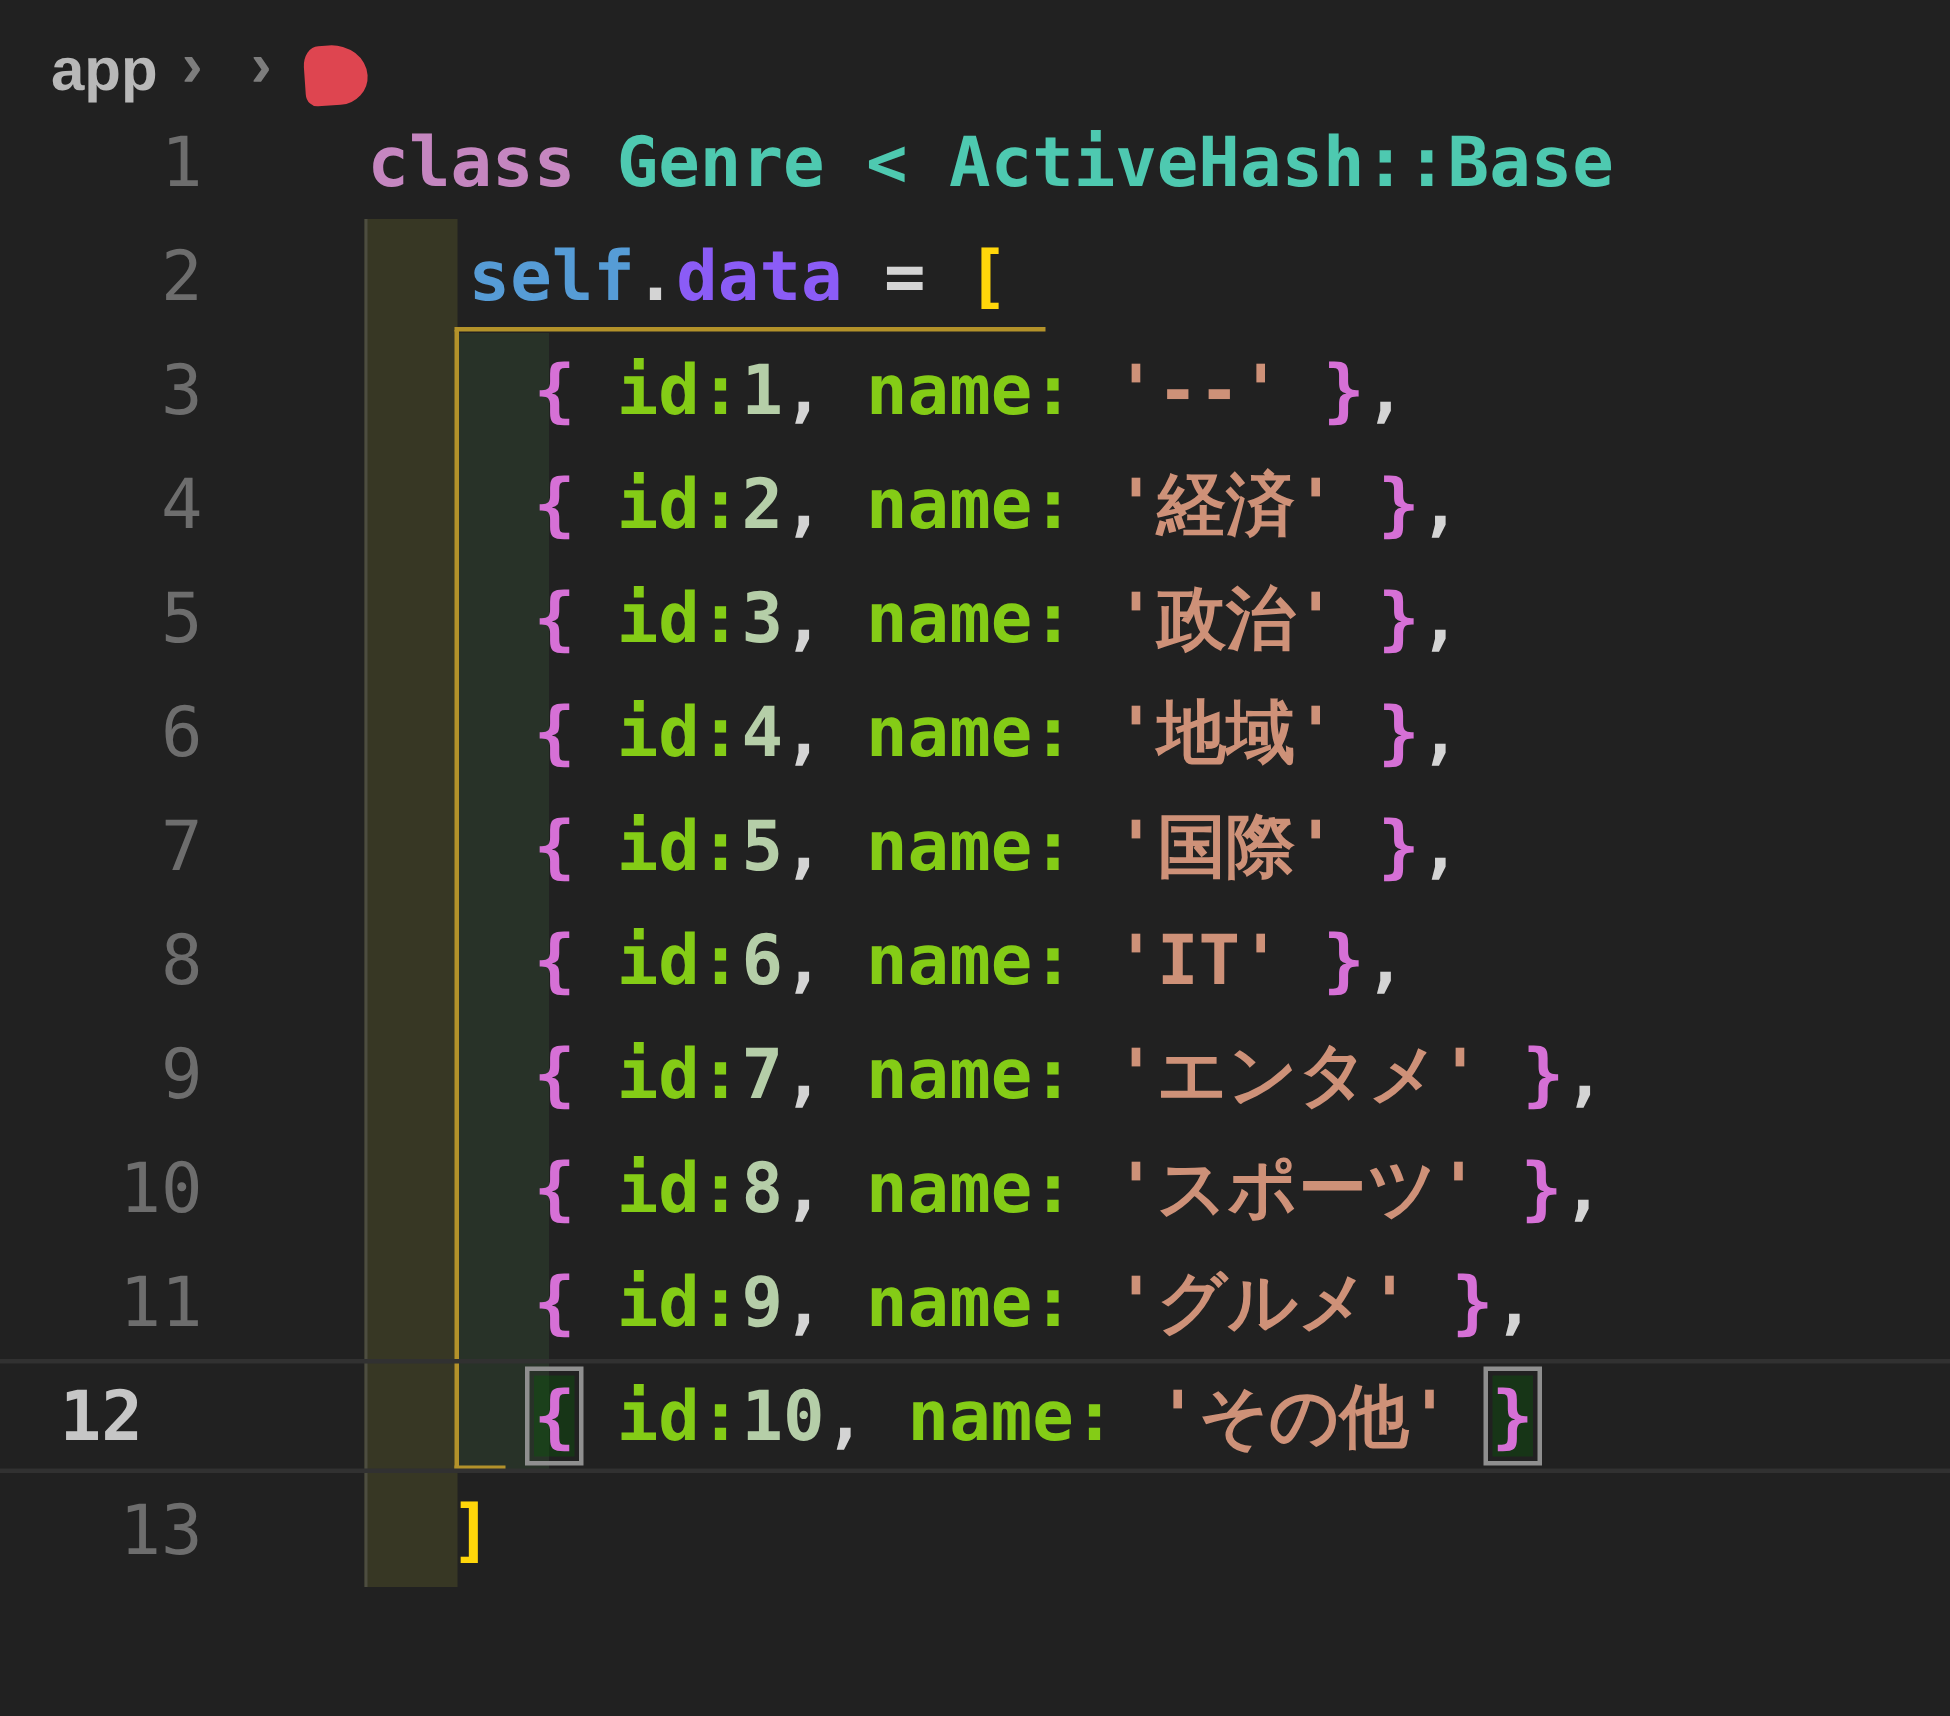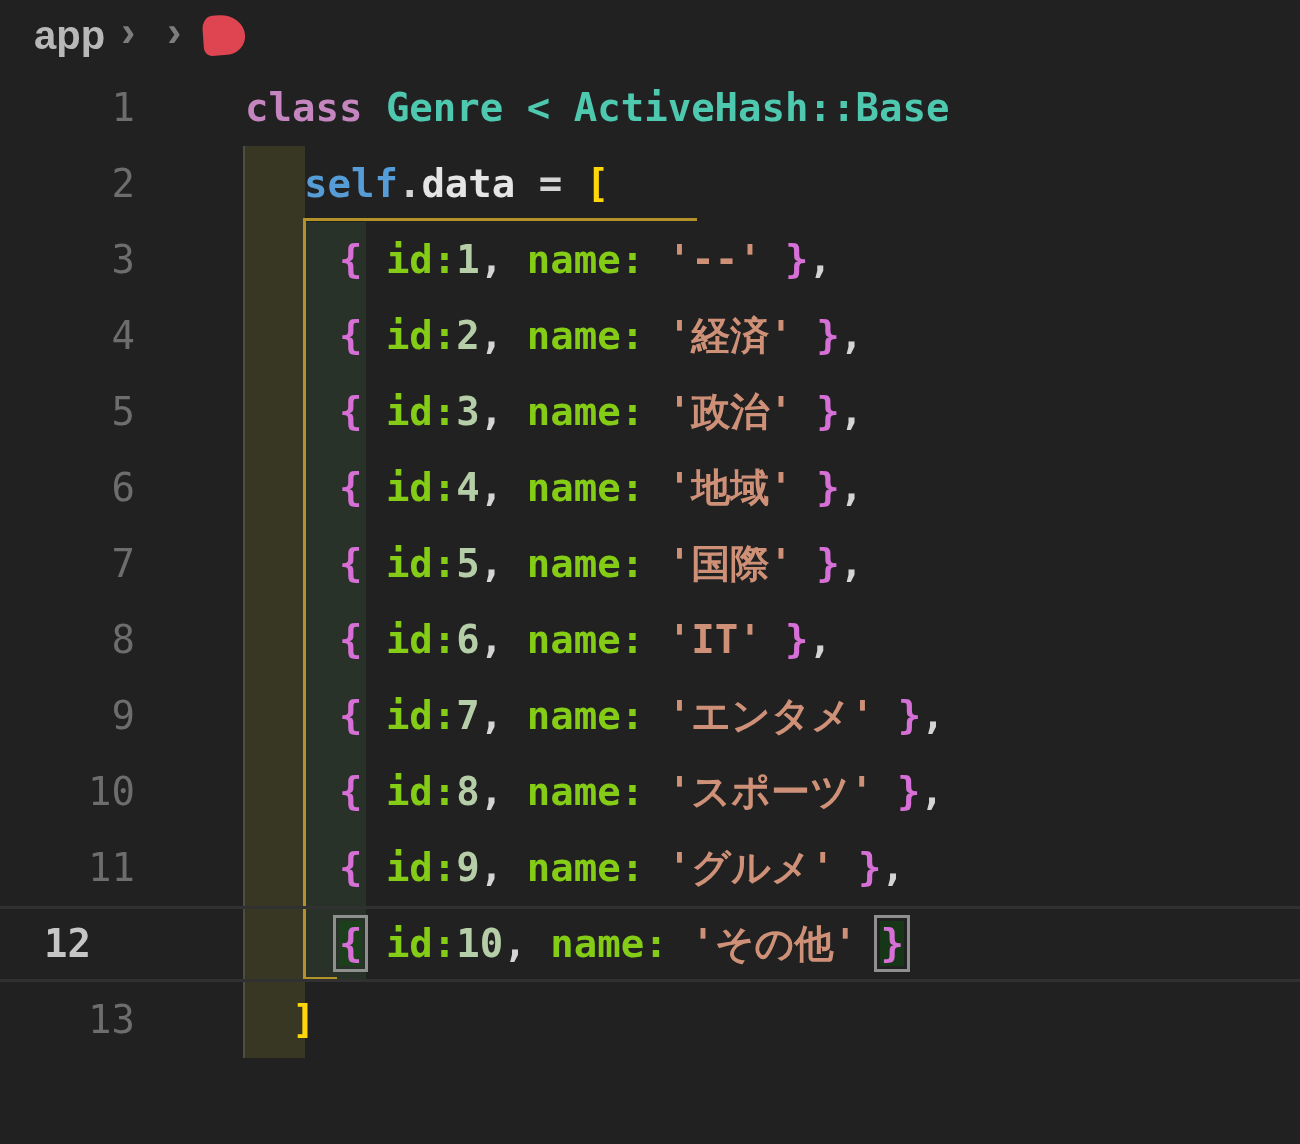--- a/index.html
+++ b/index.html
@@ -5,21 +5,21 @@
   * { margin:0; padding:0; box-sizing:border-box; }
   body { background:#212121; }
   .screen {
     position:relative; width:1300px; height:1144px;
     background:#212121; overflow:hidden;
     font-family:"DejaVu Sans Mono", monospace;
   }
 
   
   .breadcrumb {
-    height:70px; display:flex; align-items:center;
+    height:70px; display:flex; align-items:flex-end;
     padding-left:34px; font-family:"Liberation Sans", sans-serif;
     font-size:40px; font-weight:bold; color:#b8b8b8;
   }
   .crumb { color:#b8b8b8; }
   .crumb-sep { color:#7d7d7d; font-size:42px; padding:0 16px; transform:translateY(-3px); }
   .ruby-icon {
     width:42px; height:40px; margin:0 14px 0 6px;
     background:#de4550;
     border-radius:30% 70% 55% 22% / 40% 65% 55% 25%;
     transform:rotate(-4deg);
@@ -35,35 +35,35 @@
   .indent-l2 { left:305px; top:152px; width:61px; height:760px;
                background:rgba(130,255,130,0.08); }
   .guide-v    { left:303px; top:150px; width:3px;  height:760px; background:#b3922a; }
   .guide-htop { left:303px; top:148px; width:394px; height:3px;  background:#b3922a; }
   .guide-foot { left:303px; top:907px; width:34px;  height:3px;  background:#b3922a; }
 
   
   .line {
     position:relative; z-index:1;
     height:76px; line-height:76px; white-space:pre;
-    font-size:39px; font-weight:bold; color:#d4d4d4;
+    font-size:46px; font-weight:bold; color:#d4d4d4;
   }
   .line.active { box-shadow: inset 0 3px 0 #313131, inset 0 -3px 0 #313131; }
   .num {
     display:inline-block; width:135px; text-align:right;
     color:#6d6d6d; font-weight:normal;
   }
   .line.active .num { color:#c6c6c6; font-weight:bold;text-align:center; }
   .code { padding-left:110px; }
 
   
   .tok-kw      { color:#C586C0; }
   .tok-type    { color:#4EC9B0; }
   .tok-self    { color:#569CD6;padding-left:12px; }
-  .tok-method  { color:#e5e5e5; }
+  .tok-method  { color:#8b5cf6; }
   .tok-plain   { color:#D4D4D4; }
   .tok-bracket1{ color:#FFD60A; }
   .tok-brace   { color:#D670D6; }
   .tok-key     { color:#84cc16; }
   .tok-num     { color:#B5CEA8; }
   .tok-str     { color:#CE9178; }
   .tok-brace-match {
     color:#D670D6;
     outline:3px solid #8f8f8f; outline-offset:3px;
     background:rgba(0,100,0,0.30);

